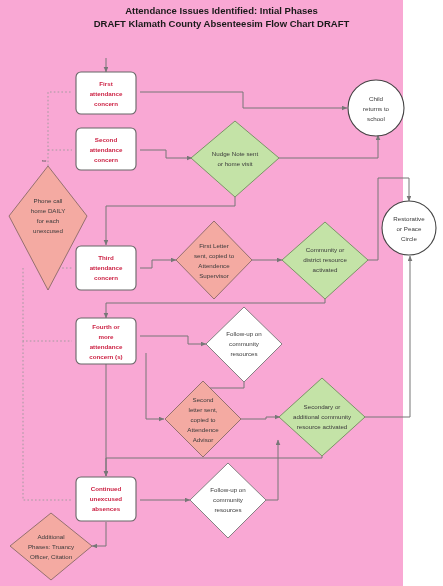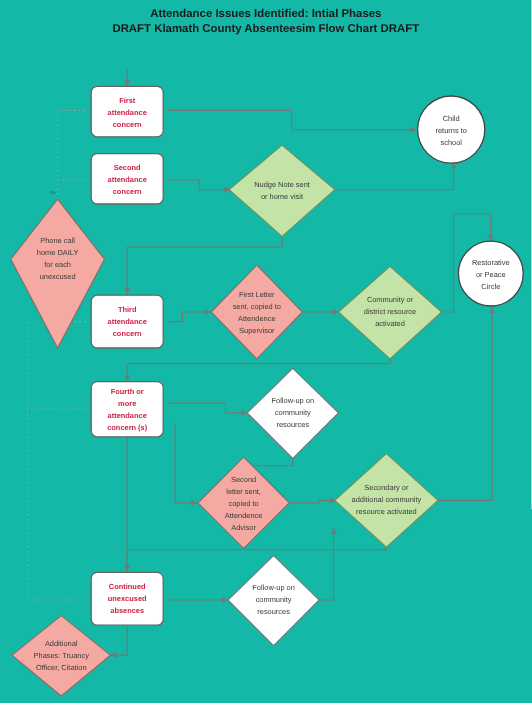--- a/index.html
+++ b/index.html
@@ -1,21 +1,21 @@
 <!DOCTYPE html>
 <html><head>
 <meta charset="utf-8">
 <style>
   html,body{margin:0;padding:0;background:#ffffff;}
   body{
     width:443px;height:586px;overflow:hidden;
     font-family:"Liberation Sans","DejaVu Sans",sans-serif;
     -webkit-font-smoothing:antialiased;
   }
-  #chart-root{position:relative;width:443px;height:586px;background:#14b8a6;}
+  #chart-root{position:relative;width:403px;height:586px;background:#f9a8d4;}
   svg{display:block;}
   .title-text{
     font-size:9.5px;font-weight:bold;fill:#1a1a1a;
     font-family:"Liberation Sans","DejaVu Sans",sans-serif;
   }
   .node-label{
     font-family:"Liberation Sans","DejaVu Sans",sans-serif;
     font-size:6.2px;text-anchor:middle;dominant-baseline:middle;
   }
   .lbl-red{fill:#cc2244;font-weight:bold;}

